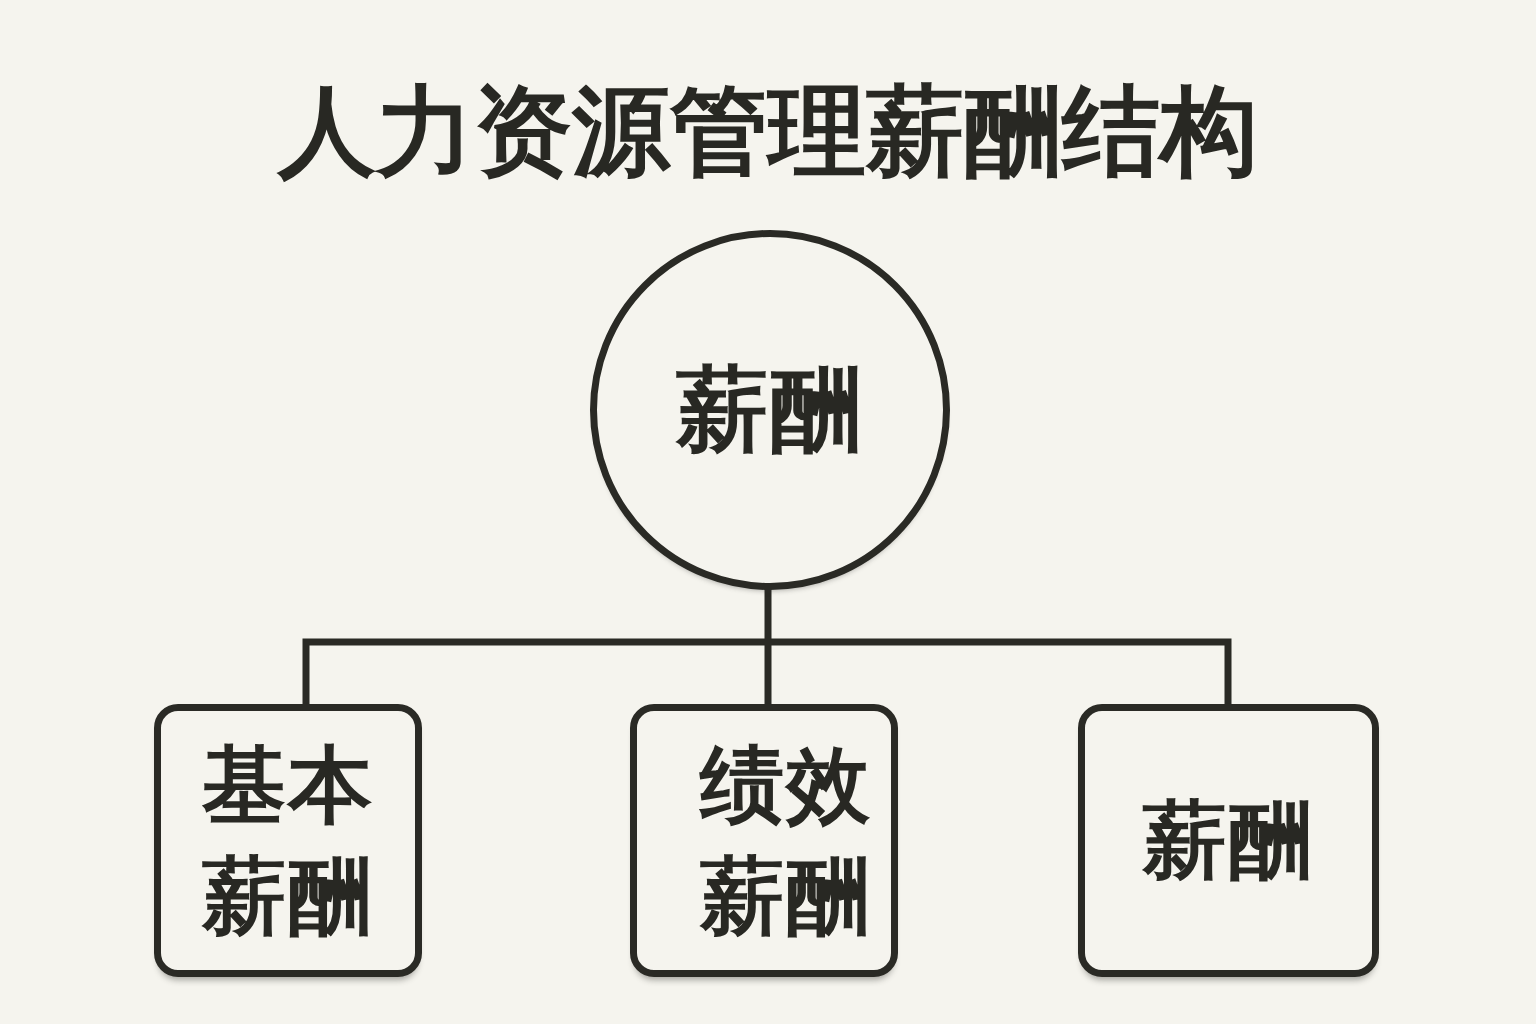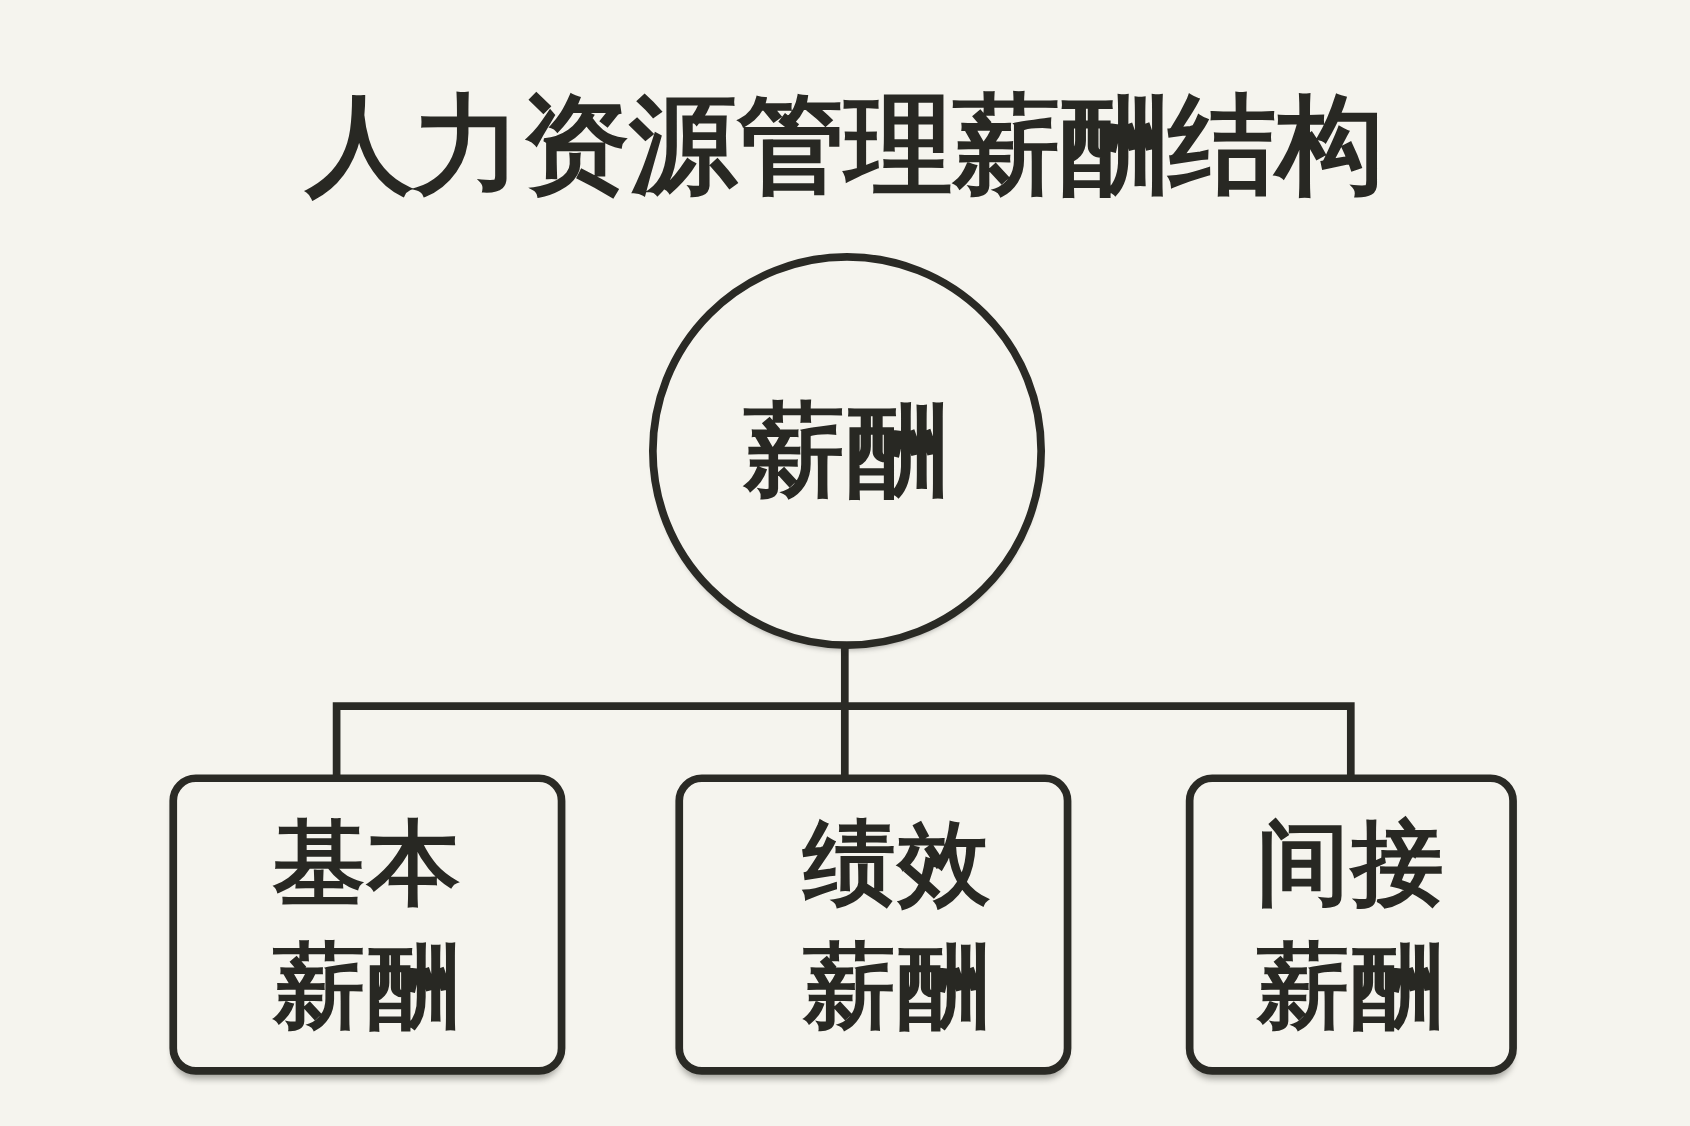--- a/index.html
+++ b/index.html
@@ -56,42 +56,42 @@
   .root-label {
     font-size: 92px;
     font-weight: 900;
     letter-spacing: 2px;
     color: #282823;
     white-space: nowrap;
   }
   .child-node {
     position: absolute;
     top: 672px;
-    width: 360px;
+    width: 268px;
     height: 273px;
     box-sizing: border-box;
     border: 7px solid #2a2a25;
     border-radius: 24px;
     background: #f5f4ee;
     display: flex;
     flex-direction: column;
     align-items: center;
     justify-content: center;
     box-shadow: 0 7px 6px -4px rgba(50,50,45,0.4);
   }
   .child-node .line {
     font-size: 84px;
     font-weight: 900;
     line-height: 111px;
     letter-spacing: 2px;
     color: #282823;
     white-space: nowrap;
   }
   .node-left   { left: 154px; }
-  .node-center { left: 614px; padding-left: 44px; }
+  .node-center { left: 630px; padding-left: 44px; }
   .node-right  { left: 1078px; width: 301px; }
 </style>
 </head>
 <body>
 
 <div class="stage">
 
   <h1 class="title">人力资源管理薪酬结构</h1>
 
   <svg class="connectors" viewBox="0 0 1536 1024" xmlns="http://www.w3.org/2000/svg">
@@ -106,17 +106,16 @@
     <span class="line">基本</span>
     <span class="line">薪酬</span>
   </div>
 
   <div class="child-node node-center">
     <span class="line">绩效</span>
     <span class="line">薪酬</span>
   </div>
 
   <div class="child-node node-right">
-    <span class="line">间接</span>
     <span class="line">薪酬</span>
   </div>
 
 </div>
 
 </body></html>

